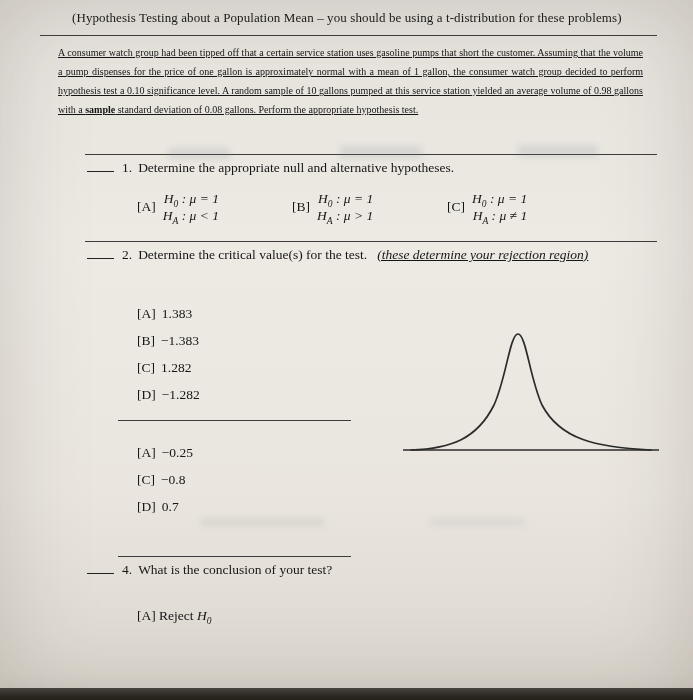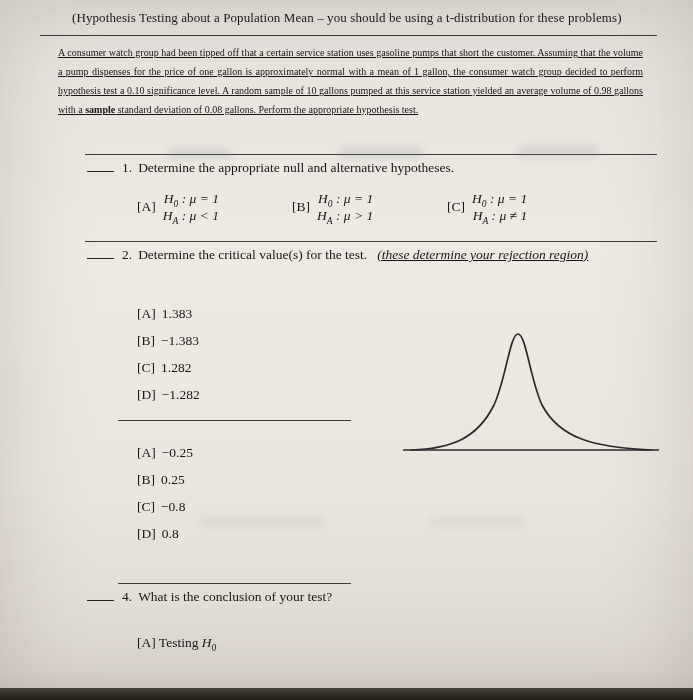--- a/index.html
+++ b/index.html
@@ -197,31 +197,30 @@
   <svg class="curve" width="264" height="144" viewBox="0 0 264 144">
     <line x1="4" y1="134" x2="260" y2="134" stroke="#2b2b2b" stroke-width="1.4"></line>
     <path d="M 12,134 C 52,132.5 78,123 95,89 C 107,63 111,18 119,18 C 127,18 131,63 143,89 C 161,123 196,131.5 252,134" fill="none" stroke="#2b2b2b" stroke-width="1.7" stroke-linecap="round"></path>
   </svg>
 
   <div class="rule rule-short sp-c"></div>
 
 
   <div class="opts" style="margin-top:18px;">
     <div class="opt"><span>[A]</span><span class="opt-val">−0.25</span></div>
-    <div class="opt"><span>[B]</span><span class="opt-val">0.25</span></div>
     <div class="opt"><span>[C]</span><span class="opt-val">−0.8</span></div>
-    <div class="opt"><span>[D]</span><span class="opt-val">0.8</span></div>
+    <div class="opt"><span>[D]</span><span class="opt-val">0.7</span></div>
   </div>
 
   <div class="rule rule-short sp-d"></div>
 
   <div class="qline">
     <span class="blank"></span><span class="qnum">4.</span><span>What is the conclusion of your test?</span>
   </div>
 
   <div class="opts opts-q4" style="margin-top:22px;">
-    <div class="opt"><span>[A] Testing </span><span class="mi">H</span><sub>0</sub></div>
+    <div class="opt"><span>[A] Reject </span><span class="mi">H</span><sub>0</sub></div>
     <div class="opt"></div>
   </div>
 
   <div class="bottom-strip"></div>
 
 </div>
 
 </body></html>

